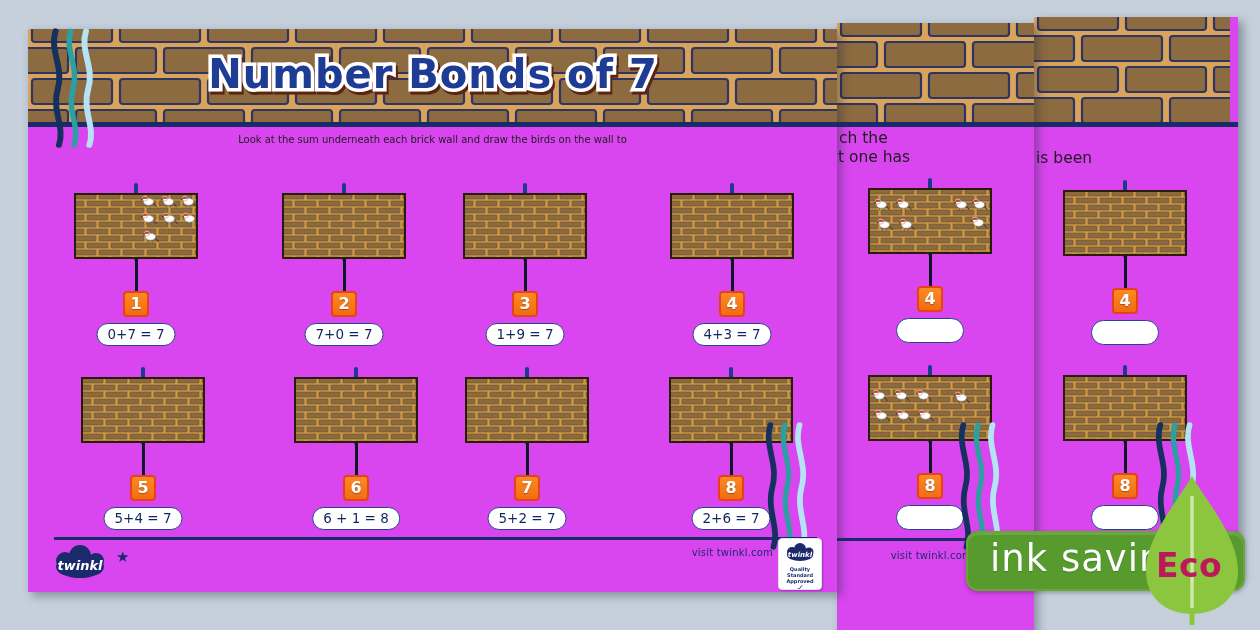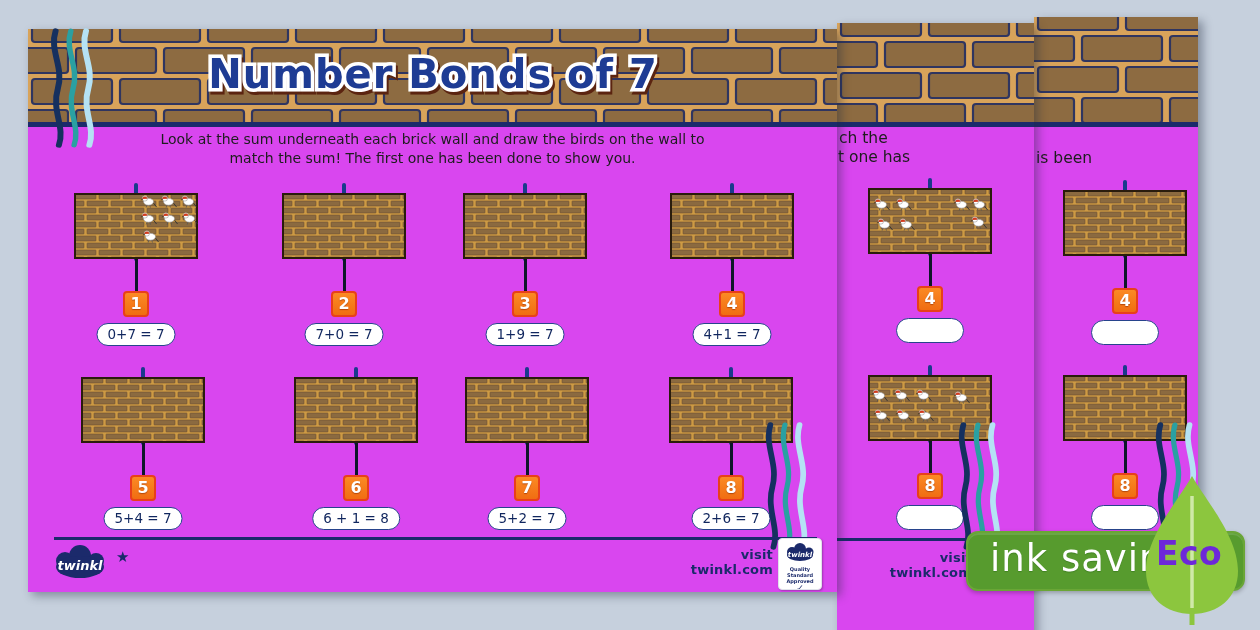--- a/index.html
+++ b/index.html
@@ -4,36 +4,36 @@
 <style>
   html,body{margin:0;padding:0;}
   body{
     width:1260px;height:630px;position:relative;overflow:hidden;
     background:#c6d0dd;
     font-family:"DejaVu Sans","Liberation Sans",sans-serif;
   }
   .page{position:absolute;background:#d946ef;}
   #page1{left:28px;top:29px;width:809px;height:563px;z-index:3;box-shadow:4px 4px 9px rgba(30,40,60,.4);}
   #page2{left:837px;top:23px;width:197px;height:630px;z-index:2;box-shadow:4px 4px 9px rgba(30,40,60,.4);}
-  #page3{left:1034px;top:17px;width:164px;height:561px;z-index:1;box-shadow:5px 4px 9px rgba(30,40,60,.4);}
+  #page3{left:1034px;top:17px;width:204px;height:561px;z-index:1;box-shadow:5px 4px 9px rgba(30,40,60,.4);}
 
   .brick-header{position:absolute;left:0;top:0;width:100%;border-bottom:5px solid #1b2a6b;overflow:hidden;}
   #page1 .brick-header{height:93px;}
   #page2 .brick-header{height:99px;}
   #page3 .brick-header{height:105px;}
   .brick-header svg{display:block;}
 
   .title-svg{position:absolute;left:50%;transform:translateX(-50%);top:14px;overflow:visible;}
   .title-svg text{
     font-family:"DejaVu Sans","Liberation Sans",sans-serif;font-weight:bold;font-size:40px;
     fill:#1e3c94;stroke:#ffffff;stroke-width:7px;paint-order:stroke;letter-spacing:1px;
   }
 
   .instructions{position:absolute;top:101px;left:0;width:100%;text-align:center;
-    font-size:14px;line-height:19px;color:#1d1d1d;}
+    font-size:10px;line-height:19px;color:#1d1d1d;}
 
   .wall-group{position:absolute;width:140px;height:170px;}
   .divider{position:absolute;left:68px;top:0;width:4px;height:78px;background:#1a3a8c;border-radius:2px;}
   .divider-dark{position:absolute;left:68.5px;top:76px;width:3.5px;height:34px;background:#0d1628;}
   .wall-svg{position:absolute;left:8px;top:10px;}
   .num-box{position:absolute;left:57px;top:108px;width:26px;height:26px;box-sizing:border-box;
     background:linear-gradient(#fb8a24,#f06d12);border:2px solid #e8401a;border-radius:4px;
     color:#fff;font-weight:bold;font-size:16px;text-align:center;line-height:21px;
     text-shadow:0 1px 1px rgba(120,30,0,.5);}
   .pill{position:absolute;top:140px;left:50%;transform:translateX(-50%);
@@ -44,39 +44,39 @@
 
   .waves{position:absolute;overflow:visible;}
 
   .footer-line{position:absolute;height:3px;background:#1b2a6b;}
   #page1 .footer-line{left:26px;right:20px;top:508px;}
   #page2 .footer-line{left:0;right:20px;top:515px;}
   #page3 .footer-line{left:0;right:20px;top:521px;}
 
   .twinkl-logo{position:absolute;left:24px;top:514px;}
   .star{position:absolute;left:88px;top:519px;color:#1b2a6b;font-size:15px;}
-  .visit{position:absolute;font-size:13px;font-weight:bold;color:#1b2a6b;letter-spacing:.2px;}
+  .visit{position:absolute;font-size:10px;font-weight:normal;color:#1b2a6b;letter-spacing:.2px;}
   #page1 .visit{left:645px;top:518px;width:100px;text-align:right;}
   #page2 .visit{left:35px;top:527px;width:100px;text-align:right;}
   .badge{position:absolute;left:750px;top:509px;width:42px;height:50px;background:#fff;
     border:1px solid #dfe3ea;border-radius:4px;box-shadow:1px 1px 2px rgba(0,0,0,.25);
     text-align:center;overflow:hidden;}
   .badge .b-line{font-size:5px;font-weight:bold;color:#1b2a6b;line-height:6px;}
   .badge .b-check{font-size:9px;color:#1b2a6b;line-height:8px;}
 
   .frag{position:absolute;font-size:15.5px;color:#1d1d1d;white-space:nowrap;}
 
   .eco-bar{position:absolute;left:966px;top:531px;width:279px;height:60px;z-index:10;
     background:#579b2e;border:2px solid #6aa636;border-radius:12px;box-sizing:border-box;
     box-shadow:inset 0 2px 0 rgba(255,255,255,.12), 0 2px 4px rgba(0,0,0,.25);}
   .eco-bar .ink-label{position:absolute;left:22px;top:4px;font-size:37px;color:#fff;letter-spacing:1px;
     text-shadow:0 1px 1px rgba(0,60,0,.25);}
   .eco-leaf{position:absolute;left:1146px;top:476px;z-index:11;overflow:visible;}
-  .eco-text{position:absolute;left:1156px;top:534px;width:64px;text-align:right;z-index:12;
-    font-size:33px;font-weight:bold;color:#6d28d9;letter-spacing:.5px;}
+  .eco-text{position:absolute;left:1156px;top:546px;width:64px;text-align:right;z-index:12;
+    font-size:33px;font-weight:bold;color:#be185d;letter-spacing:.5px;}
 </style>
 </head>
 <body>
 
 <svg width="0" height="0" style="position:absolute" aria-hidden="true">
   <defs>
     <pattern id="hdrBricks" patternUnits="userSpaceOnUse" width="176" height="62">
       <rect width="176" height="62" fill="#d8a35a"></rect>
       <g fill="#8d6b41" stroke="#2f3560" stroke-width="2.2">
         <rect x="4" y="-12" width="80" height="25" rx="3"></rect>
@@ -120,21 +120,20 @@
   </div>
   <svg class="title-svg" width="540" height="62">
     <text x="270" y="45" text-anchor="middle" style="filter:drop-shadow(2.5px 3px 0 #5b2410)">Number Bonds of 7</text>
   </svg>
   <svg class="waves" style="left:20px;top:0;width:50px;height:118px" viewBox="0 0 46 130" preserveAspectRatio="none">
       <use href="#waves"></use>
     </svg>
 
   <div class="instructions">
     <div>Look at the sum underneath each brick wall and draw the birds on the wall to</div>
-    <div>match the sum! The first one has been done to show you.</div>
   </div>
 
   <div class="wall-group" style="left:38px;top:154px">
     <div class="divider"></div>
       <div class="divider-dark"></div>
     <svg class="wall-svg" width="124" height="66">
         <rect x="1" y="1" width="122" height="64" fill="url(#wallBricks)" stroke="#2a1c0c" stroke-width="2"></rect>
         <g>
           <use href="#bird" x="66" y="1" width="17" height="14"></use>
           <use href="#bird" x="86" y="1" width="17" height="14"></use>
@@ -166,21 +165,21 @@
     <div class="num-box">3</div>
     <div class="pill">1+9 = 7</div>
   </div>
   <div class="wall-group" style="left:634px;top:154px">
     <div class="divider"></div>
       <div class="divider-dark"></div>
     <svg class="wall-svg" width="124" height="66">
         <rect x="1" y="1" width="122" height="64" fill="url(#wallBricks)" stroke="#2a1c0c" stroke-width="2"></rect>
       </svg>
     <div class="num-box">4</div>
-    <div class="pill">4+1 = 7</div>
+    <div class="pill">4+3 = 7</div>
   </div>
 
   <div class="wall-group" style="left:45px;top:338px">
     <div class="divider"></div>
       <div class="divider-dark"></div>
     <svg class="wall-svg" width="124" height="66">
         <rect x="1" y="1" width="122" height="64" fill="url(#wallBricks)" stroke="#2a1c0c" stroke-width="2"></rect>
       </svg>
     <div class="num-box">5</div>
     <div class="pill">5+4 = 7</div>

